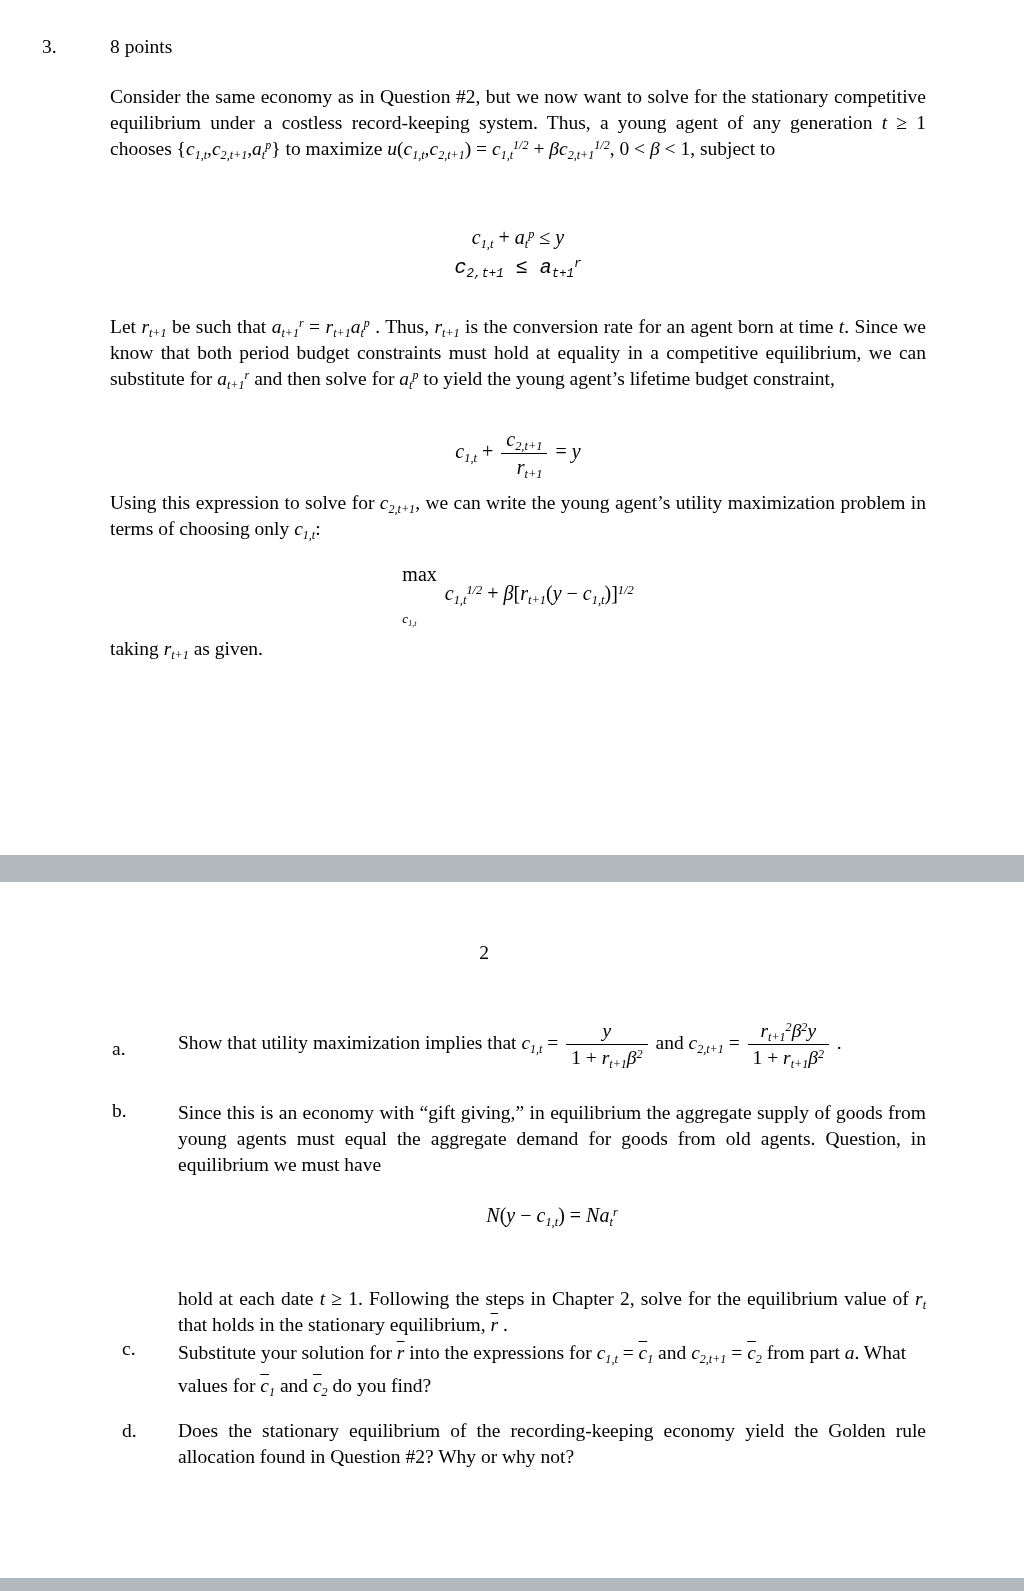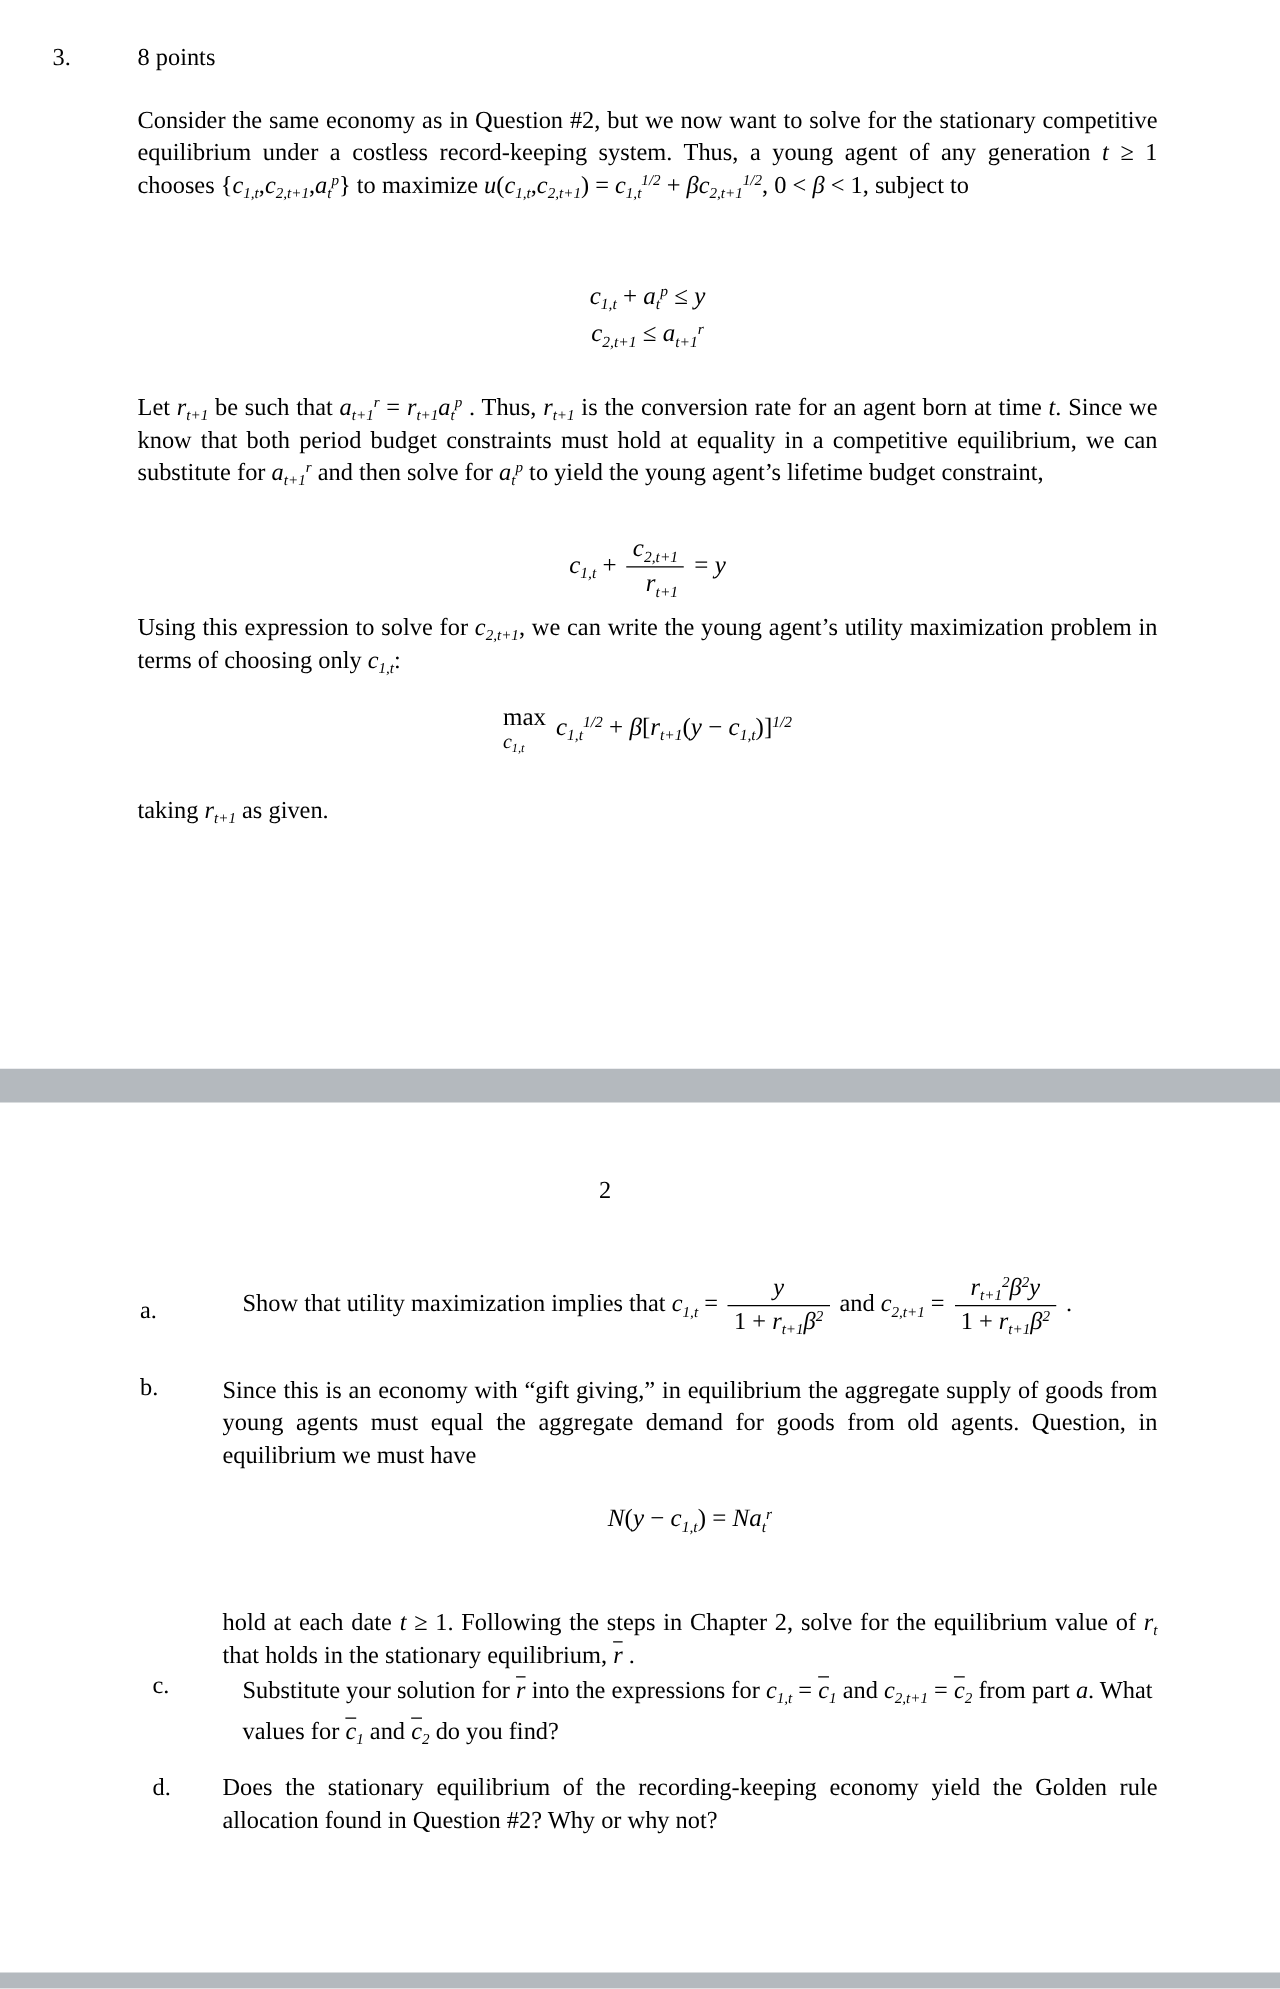--- a/index.html
+++ b/index.html
@@ -2,52 +2,52 @@
 <html><head>
 <meta charset="utf-8">
 <style>
   html, body { margin: 0; padding: 0; background: #ffffff; }
   body { width: 1024px; }
   .page {
     position: relative; width: 1024px; height: 1591px; background: #ffffff;
     font-family: "Liberation Serif", serif; color: #000000; font-size: 19.5px;
     overflow: hidden;
   }
-  .abs { position: absolute; margin-left: 16px; }
+  .abs { position: absolute; }
   .label { position: absolute; }
   .para { position: absolute; text-align: justify; line-height: 25.8px; }
   .eq { position: absolute; text-align: center; font-size: 20px; }
   .mi { font-style: italic; }
   .mr { font-style: normal; }
   sub, sup { font-size: 0.62em; font-style: italic; line-height: 0; }
   sub { vertical-align: -0.35em; }
   sup { vertical-align: 0.5em; }
   .bar { text-decoration: overline; }
   .frac { display: inline-block; vertical-align: middle; text-align: center; margin: 0 3px; }
   .frac .num { display: block; padding: 0 5px 2px; border-bottom: 1.4px solid #000; }
   .frac .den { display: block; padding: 2px 5px 0; text-align: right; }
   .under { display: inline-block; text-align: left; vertical-align: middle; margin-right: 3px; }
   .under .umain { display: block; line-height: 1.05; }
-  .under .usub { display: block; font-size: 16px; line-height: 1.1; }
+  .under .usub { display: block; font-size: 13px; line-height: 1.1; margin-top: 27px; }
   .band { position: absolute; left: 0; width: 1024px; }
   .center-line { position: absolute; text-align: center; }
 </style>
 </head>
 <body>
 
 <div class="page">
 
   <span class="label" style="left:42px; top:36px;">3.</span>
   <span class="label" style="left:110px; top:36px;">8 points</span>
 
   <div class="para" style="left:110px; top:84px; width:816px;">Consider the same economy as in Question #2, but we now want to solve for the stationary competitive equilibrium under a costless record-keeping system.  Thus, a young agent of any generation <span class="mi">t</span> ≥ 1 chooses {<span><span class="mi">c</span><sub>1,t</sub></span>,<span><span class="mi">c</span><sub>2,t+1</sub></span>,<span><span class="mi">a</span><sub>t</sub><sup>p</sup></span>} to maximize <span class="mi">u</span>(<span><span class="mi">c</span><sub>1,t</sub></span>,<span><span class="mi">c</span><sub>2,t+1</sub></span>) = <span><span class="mi">c</span><sub>1,t</sub><sup>1/2</sup></span> + <span class="mi">β</span><span><span class="mi">c</span><sub>2,t+1</sub><sup>1/2</sup></span>, 0 &lt; <span class="mi">β</span> &lt; 1, subject to</div>
 
   <div class="eq" style="left:110px; top:226px; width:816px;">
     <div><span><span class="mi">c</span><sub>1,t</sub></span> + <span><span class="mi">a</span><sub>t</sub><sup>p</sup></span> ≤ <span class="mi">y</span></div>
-    <div style="margin-top:7px;"><span><span class="mi">c</span><sub>2,t+1</sub></span> ≤ <span><span class="mi">a</span><sub>t+1</sub><sup>r</sup></span></div>
+    <div style="margin-top:7px;font-family:Liberation Mono, monospace;"><span><span class="mi">c</span><sub>2,t+1</sub></span> ≤ <span><span class="mi">a</span><sub>t+1</sub><sup>r</sup></span></div>
   </div>
 
   <div class="para" style="left:110px; top:314px; width:816px;">Let <span><span class="mi">r</span><sub>t+1</sub></span> be such that <span><span class="mi">a</span><sub>t+1</sub><sup>r</sup></span> = <span><span class="mi">r</span><sub>t+1</sub></span><span><span class="mi">a</span><sub>t</sub><sup>p</sup></span> .  Thus, <span><span class="mi">r</span><sub>t+1</sub></span> is the conversion rate for an agent born at time <span class="mi">t</span>.  Since we know that both period budget constraints must hold at equality in a competitive equilibrium, we can substitute for <span><span class="mi">a</span><sub>t+1</sub><sup>r</sup></span> and then solve for <span><span class="mi">a</span><sub>t</sub><sup>p</sup></span> to yield the young agent’s lifetime budget constraint,</div>
 
   <div class="eq" style="left:110px; top:428px; width:816px;"><span><span class="mi">c</span><sub>1,t</sub></span> + <span class="frac"><span class="num"><span><span class="mi">c</span><sub>2,t+1</sub></span></span><span class="den"><span><span class="mi">r</span><sub>t+1</sub></span></span></span> = <span class="mi">y</span></div>
 
   <div class="para" style="left:110px; top:490px; width:816px;">Using this expression to solve for <span><span class="mi">c</span><sub>2,t+1</sub></span>, we can write the young agent’s utility maximization problem in terms of choosing only <span><span class="mi">c</span><sub>1,t</sub></span>:</div>
 
   <div class="eq" style="left:110px; top:564px; width:816px;"><span class="under"><span class="umain">max</span><span class="usub"><span><span class="mi">c</span><sub>1,t</sub></span></span></span> <span><span class="mi">c</span><sub>1,t</sub><sup>1/2</sup></span> + <span class="mi">β</span>[<span><span class="mi">r</span><sub>t+1</sub></span>(<span class="mi">y</span> − <span><span class="mi">c</span><sub>1,t</sub></span>)<span><span class="mr">]</span><sup>1/2</sup></span></div>
 

